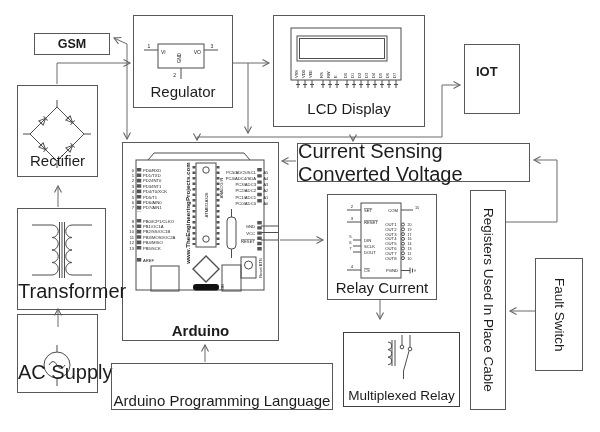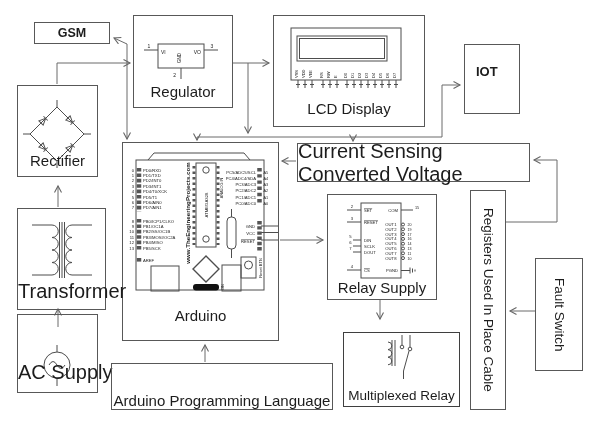--- a/index.html
+++ b/index.html
@@ -253,21 +253,21 @@
     <path d="M388,342 a3.8,3.8 0 0 1 0,7.6 a3.8,3.8 0 0 1 0,7.6 a3.8,3.8 0 0 1 0,7.6"></path>
     <path d="M392,340 V366 M395,340 V366"></path>
     <path d="M402,335 V345"></path>
     <circle cx="402" cy="347" r="1.8"></circle>
     <path d="M410,335 V347"></path>
     <circle cx="410" cy="349" r="1.8"></circle>
     <path d="M409,351 L403.5,371 M403.5,371 V379"></path>
   </g>
 </svg>
 
-<div class="box flexc" style="left:34px;top:22px;width:76px;height:22px;">
+<div class="box flexc" style="left:34px;top:33px;width:76px;height:22px;">
   <span class="bold" style="font-size:12.5px;">GSM</span>
 </div>
 
 <div class="box" style="left:133px;top:15px;width:100px;height:93px;">
   <div class="cap f15" style="bottom:7px;">Regulator</div>
 </div>
 
 <div class="box" style="left:273px;top:15px;width:152px;height:112px;">
   <div class="cap f15" style="bottom:9px;">LCD Display</div>
 </div>
@@ -278,29 +278,29 @@
 
 <div class="box" style="left:17px;top:85px;width:81px;height:92px;">
   <div class="cap f15" style="bottom:7px;">Rectifier</div>
 </div>
 
 <div class="box flexc f145" style="left:297px;top:143px;width:233px;height:39px;">
   <span>Current Sensing Converted Voltage</span>
 </div>
 
 <div class="box" style="left:122px;top:142px;width:157px;height:199px;">
-  <div class="cap f15" style="bottom:16px;">Arduino</div>
+  <div class="cap f15" style="bottom:1px;font-weight:bold;">Arduino</div>
 </div>
 
 <div class="box" style="left:17px;top:208px;width:89px;height:102px;">
   <div class="cap f145" style="bottom:6px;">Transformer</div>
 </div>
 
 <div class="box" style="left:327px;top:194px;width:110px;height:106px;">
-  <div class="cap f15" style="bottom:3px;">Relay Supply</div>
+  <div class="cap f15" style="bottom:3px;">Relay Current</div>
 </div>
 
 <div class="box flexc" style="left:470px;top:190px;width:36px;height:220px;">
   <span class="vtext f135">Registers Used In Place Cable</span>
 </div>
 
 <div class="box flexc" style="left:535px;top:258px;width:48px;height:113px;">
   <span class="vtext f135">Fault Switch</span>
 </div>
 

